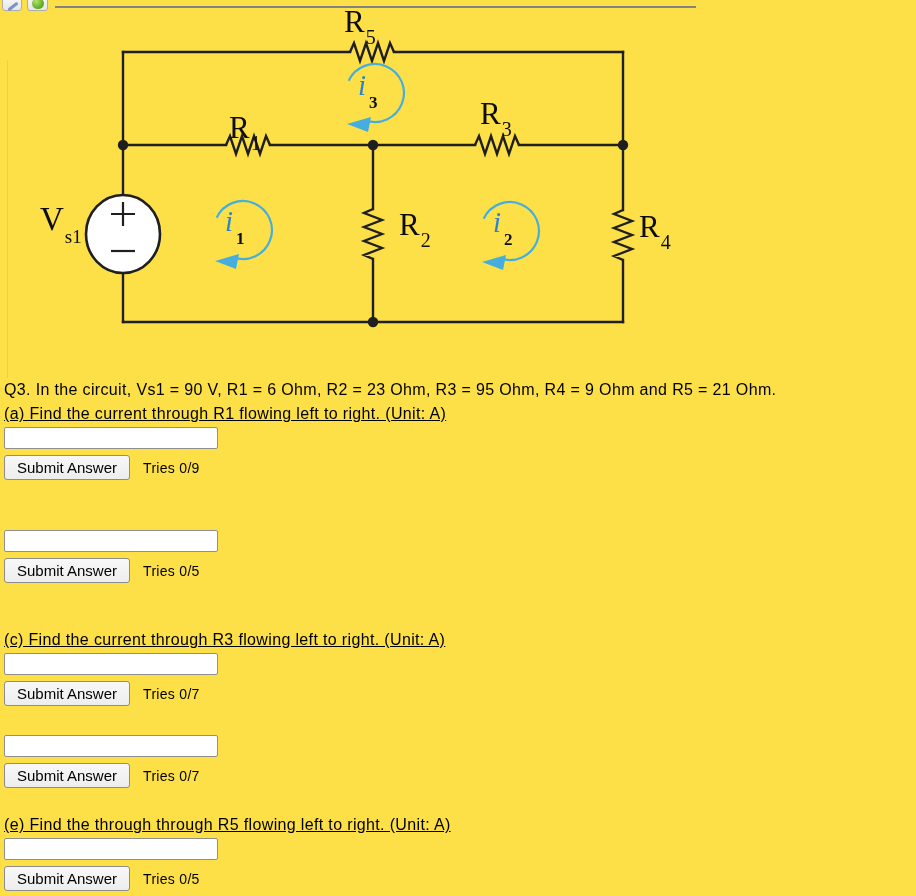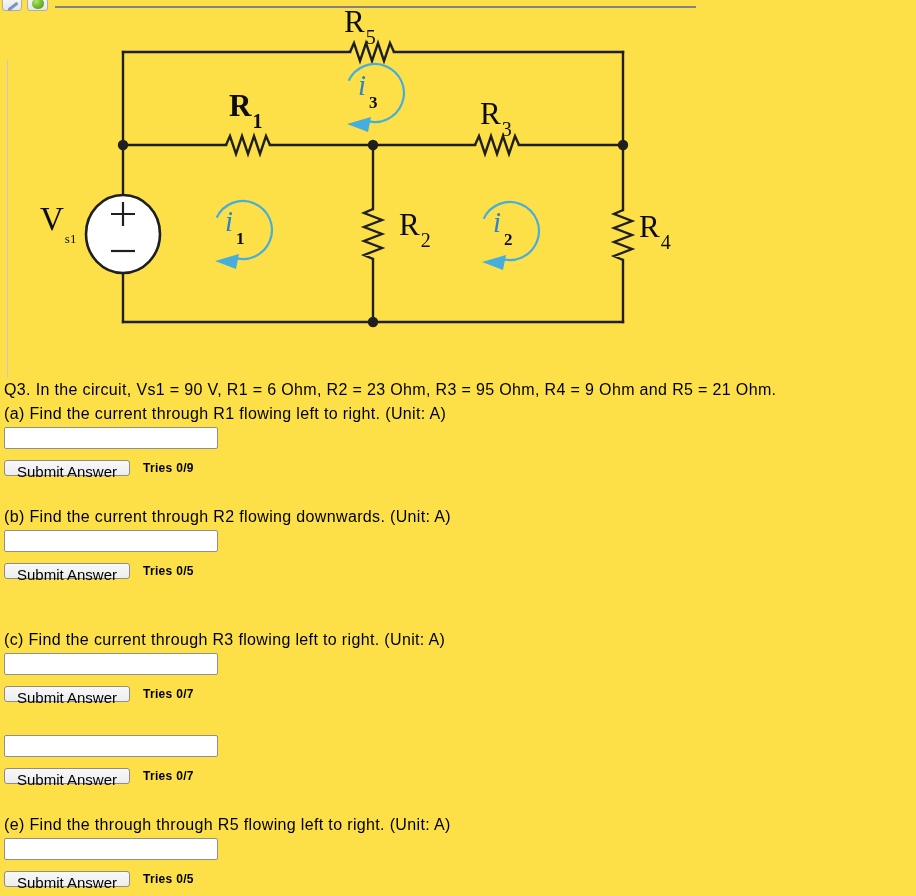--- a/index.html
+++ b/index.html
@@ -26,39 +26,39 @@
   .src{stroke:var(--wire,#1f1f1f);stroke-width:2.6;fill:#fff;}
   .sym{stroke:var(--wire,#1f1f1f);stroke-width:2.2;fill:none;}
   .loop{stroke:var(--loop,#45aede);stroke-width:2.2;fill:none;}
   .arrow{fill:var(--loop,#45aede);stroke:none;}
 
   
   .clabel{position:absolute;font-family:"Liberation Serif",serif;font-size:31px;color:#0d0d0d;
           line-height:1;white-space:nowrap;}
   .clabel sub{font-size:20px;line-height:0;position:relative;top:5px;left:1px;}
   .vlabel{font-size:33px;}
-  .vlabel sub{font-size:13px;}
+  .vlabel sub{font-size:19px;}
   .ilabel{position:absolute;font-family:"Liberation Serif",serif;font-style:italic;font-size:29px;
           color:var(--iblue,#2b84cc);line-height:1;white-space:nowrap;}
   .ilabel sub{font-style:normal;font-weight:bold;font-size:17px;color:#0d0d0d;
               line-height:0;position:relative;top:6px;left:3px;}
 
   
   .qtext{position:absolute;left:4px;font-size:16px;letter-spacing:0.35px;line-height:18px;
          white-space:nowrap;}
   .part{position:absolute;left:4px;width:905px;height:80px;}
   .plabel{position:absolute;left:0;top:0;font-size:16px;letter-spacing:0.35px;line-height:18px;
-          white-space:nowrap;}
+          white-space:nowrap;text-decoration:underline;}
   .answer{position:absolute;left:0;top:22px;width:214px;height:22px;border:1px solid #8f8f8f;
           border-radius:2px;box-sizing:border-box;background:#fff;font-size:14px;padding:1px 4px;}
   .srow{position:absolute;left:0;top:50px;height:25px;display:flex;align-items:center;}
-  .submit{height:16px;padding:2px 12px;font-family:"Liberation Sans",sans-serif;font-size:15px;
+  .submit{height:25px;padding:2px 12px;font-family:"Liberation Sans",sans-serif;font-size:15px;
           color:#000;background:linear-gradient(#f8f8f8,#ededed);border:1px solid #8d8d8d;
           border-radius:3px;cursor:pointer;}
-  .tries{margin-left:13px;font-size:12px;letter-spacing:0.3px;font-weight:bold;}
+  .tries{margin-left:13px;font-size:14px;letter-spacing:0.3px;}
 </style>
 </head>
 <body>
 
 <div id="stage">
 
   <button class="mini-btn" id="tbtn1">
     <span class="pencil"></span>
   </button>
   <button class="mini-btn" id="tbtn2">
@@ -108,42 +108,41 @@
 
       <path class="loop" d="M483.7,218.7 A29,29 0 1 1 500.1,258.3"></path>
       <polygon class="arrow" points="482,262 506,255 503,270"></polygon>
 
       <path class="loop" d="M348.7,80.7 A29,29 0 1 1 365.1,120.3"></path>
       <polygon class="arrow" points="347,124 371,117 368,132"></polygon>
     </g>
   </svg>
 
   <div class="clabel" style="left:344px;top:6px;"><span>R</span><sub>5</sub></div>
-  <div class="clabel" style="left:229px;top:90px;font-weight:bold;"><span>R</span><sub>1</sub></div>
+  <div class="clabel" style="left:229px;top:112px;"><span>R</span><sub>1</sub></div>
   <div class="clabel" style="left:480px;top:98px;"><span>R</span><sub>3</sub></div>
   <div class="clabel" style="left:399px;top:209px;"><span>R</span><sub>2</sub></div>
   <div class="clabel" style="left:639px;top:211px;"><span>R</span><sub>4</sub></div>
   <div class="clabel vlabel" style="left:40px;top:203px;"><span>V</span><sub>s1</sub></div>
   <div class="ilabel" style="left:225px;top:207px;"><span>i</span><sub>1</sub></div>
   <div class="ilabel" style="left:493px;top:208px;"><span>i</span><sub>2</sub></div>
   <div class="ilabel" style="left:358px;top:71px;"><span>i</span><sub>3</sub></div>
 
   <div class="qtext" style="top:381px;">Q3. In the circuit, Vs1 = 90 V, R1 = 6 Ohm, R2 = 23 Ohm, R3 = 95 Ohm, R4 = 9 Ohm and R5 = 21 Ohm.</div>
 
   <div class="part" style="top:405px;">
     <div class="plabel">(a) Find the current through R1 flowing left to right. (Unit: A)</div>
     <input class="answer" type="text" value="" style="">
     <div class="srow">
       <button class="submit">Submit Answer</button>
       <span class="tries">Tries 0/9</span>
     </div>
   </div>
 
   <div class="part" style="top:508px;">
-    <div class="plabel">(b) Find the current through R2 flowing downwards. (Unit: A)</div>
     <input class="answer" type="text" value="" style="">
     <div class="srow">
       <button class="submit">Submit Answer</button>
       <span class="tries">Tries 0/5</span>
     </div>
   </div>
 
   <div class="part" style="top:631px;">
     <div class="plabel">(c) Find the current through R3 flowing left to right. (Unit: A)</div>
     <input class="answer" type="text" value="" style="">

